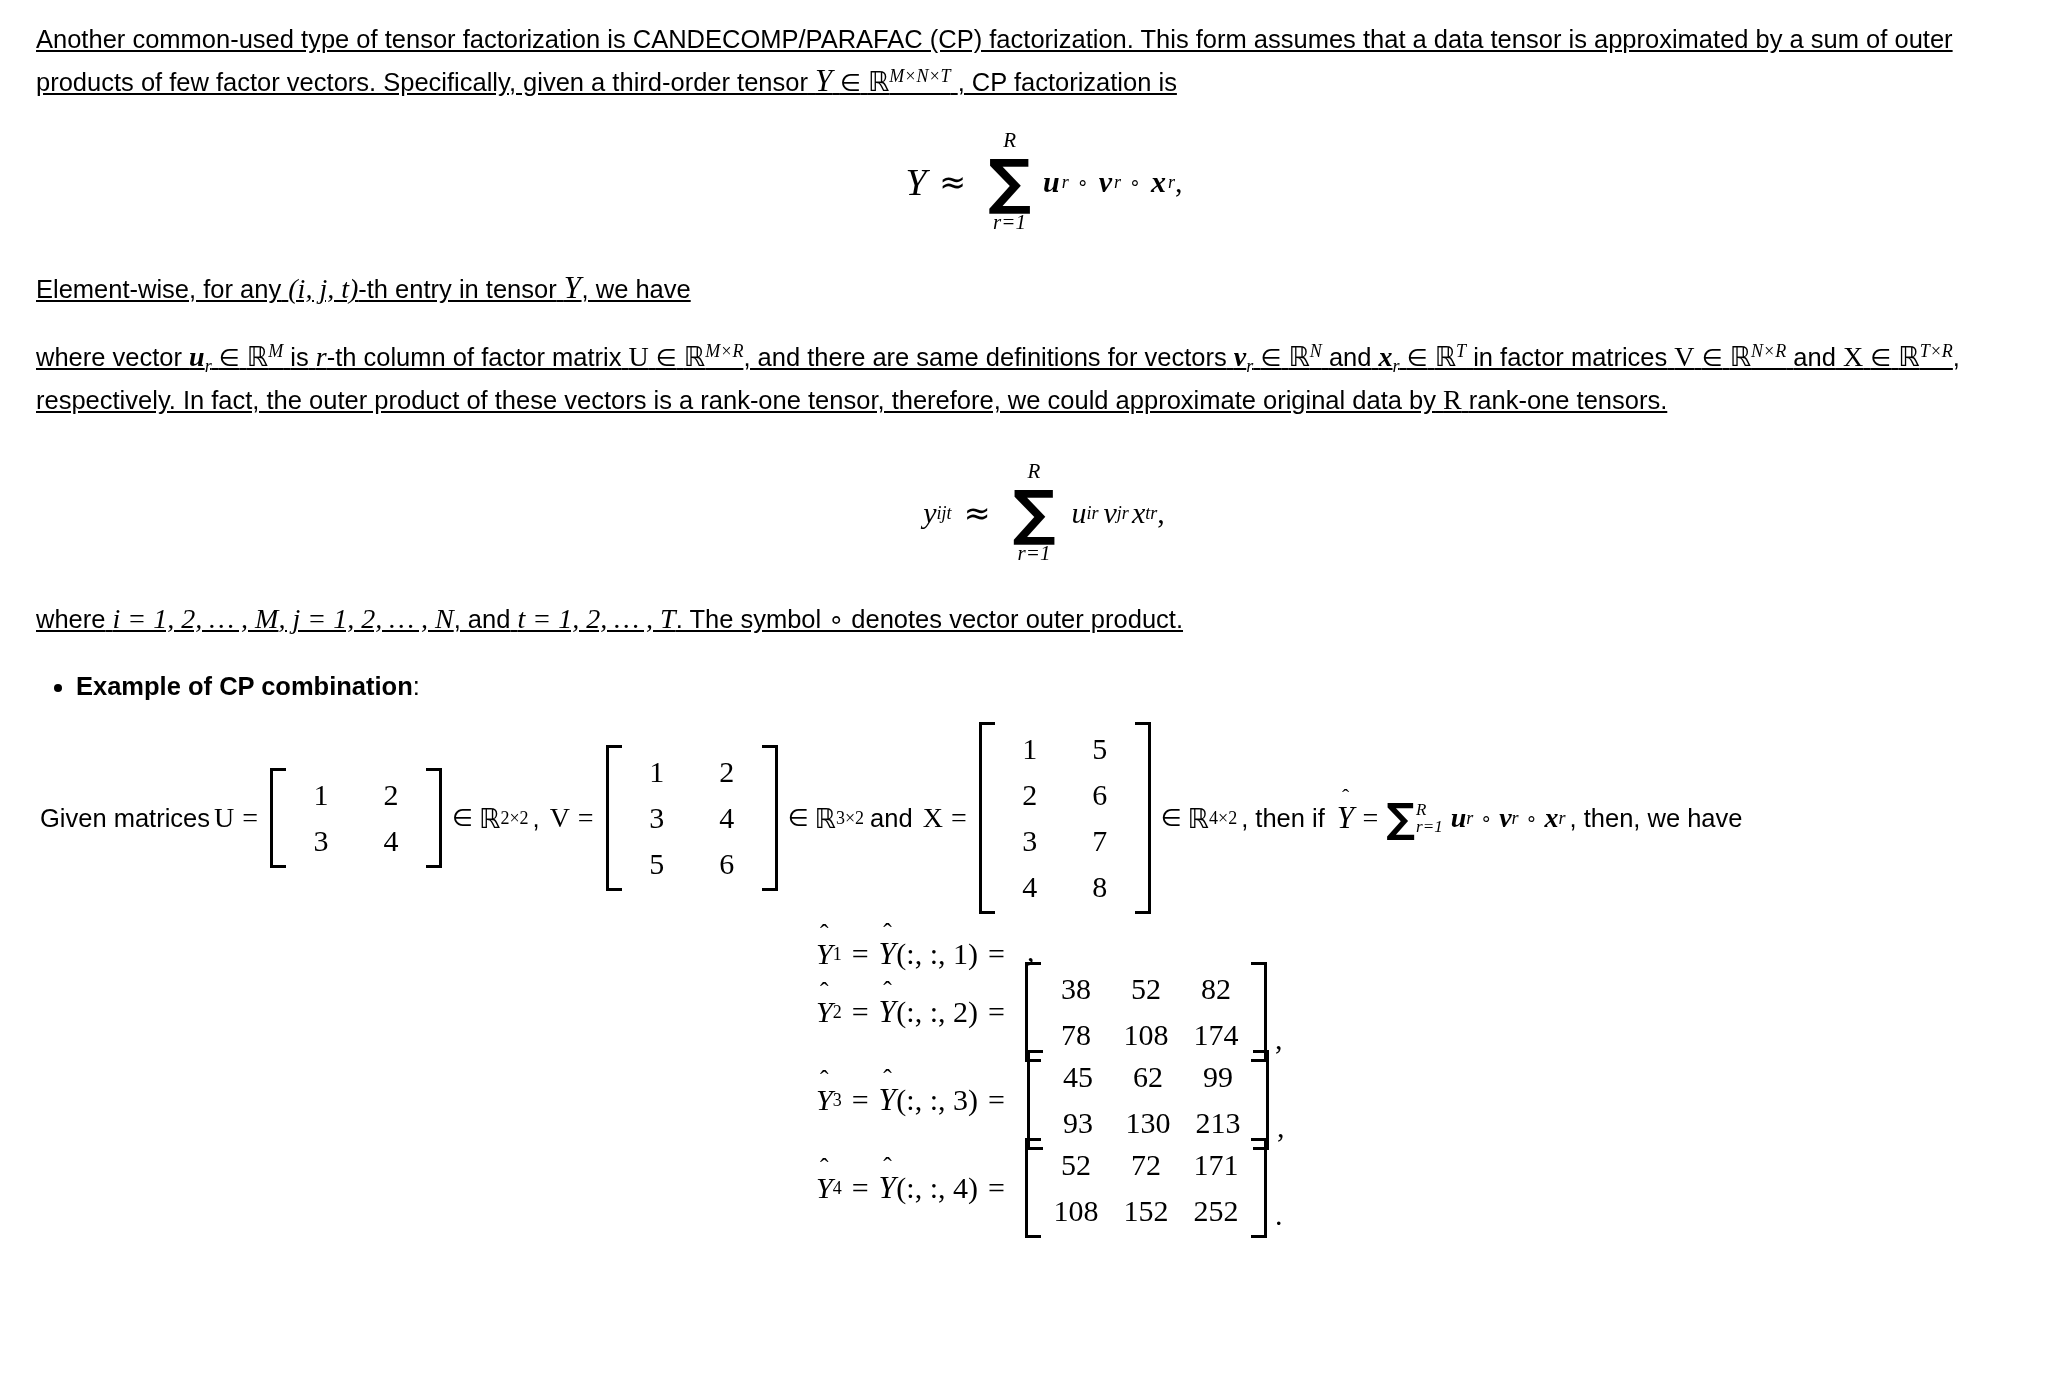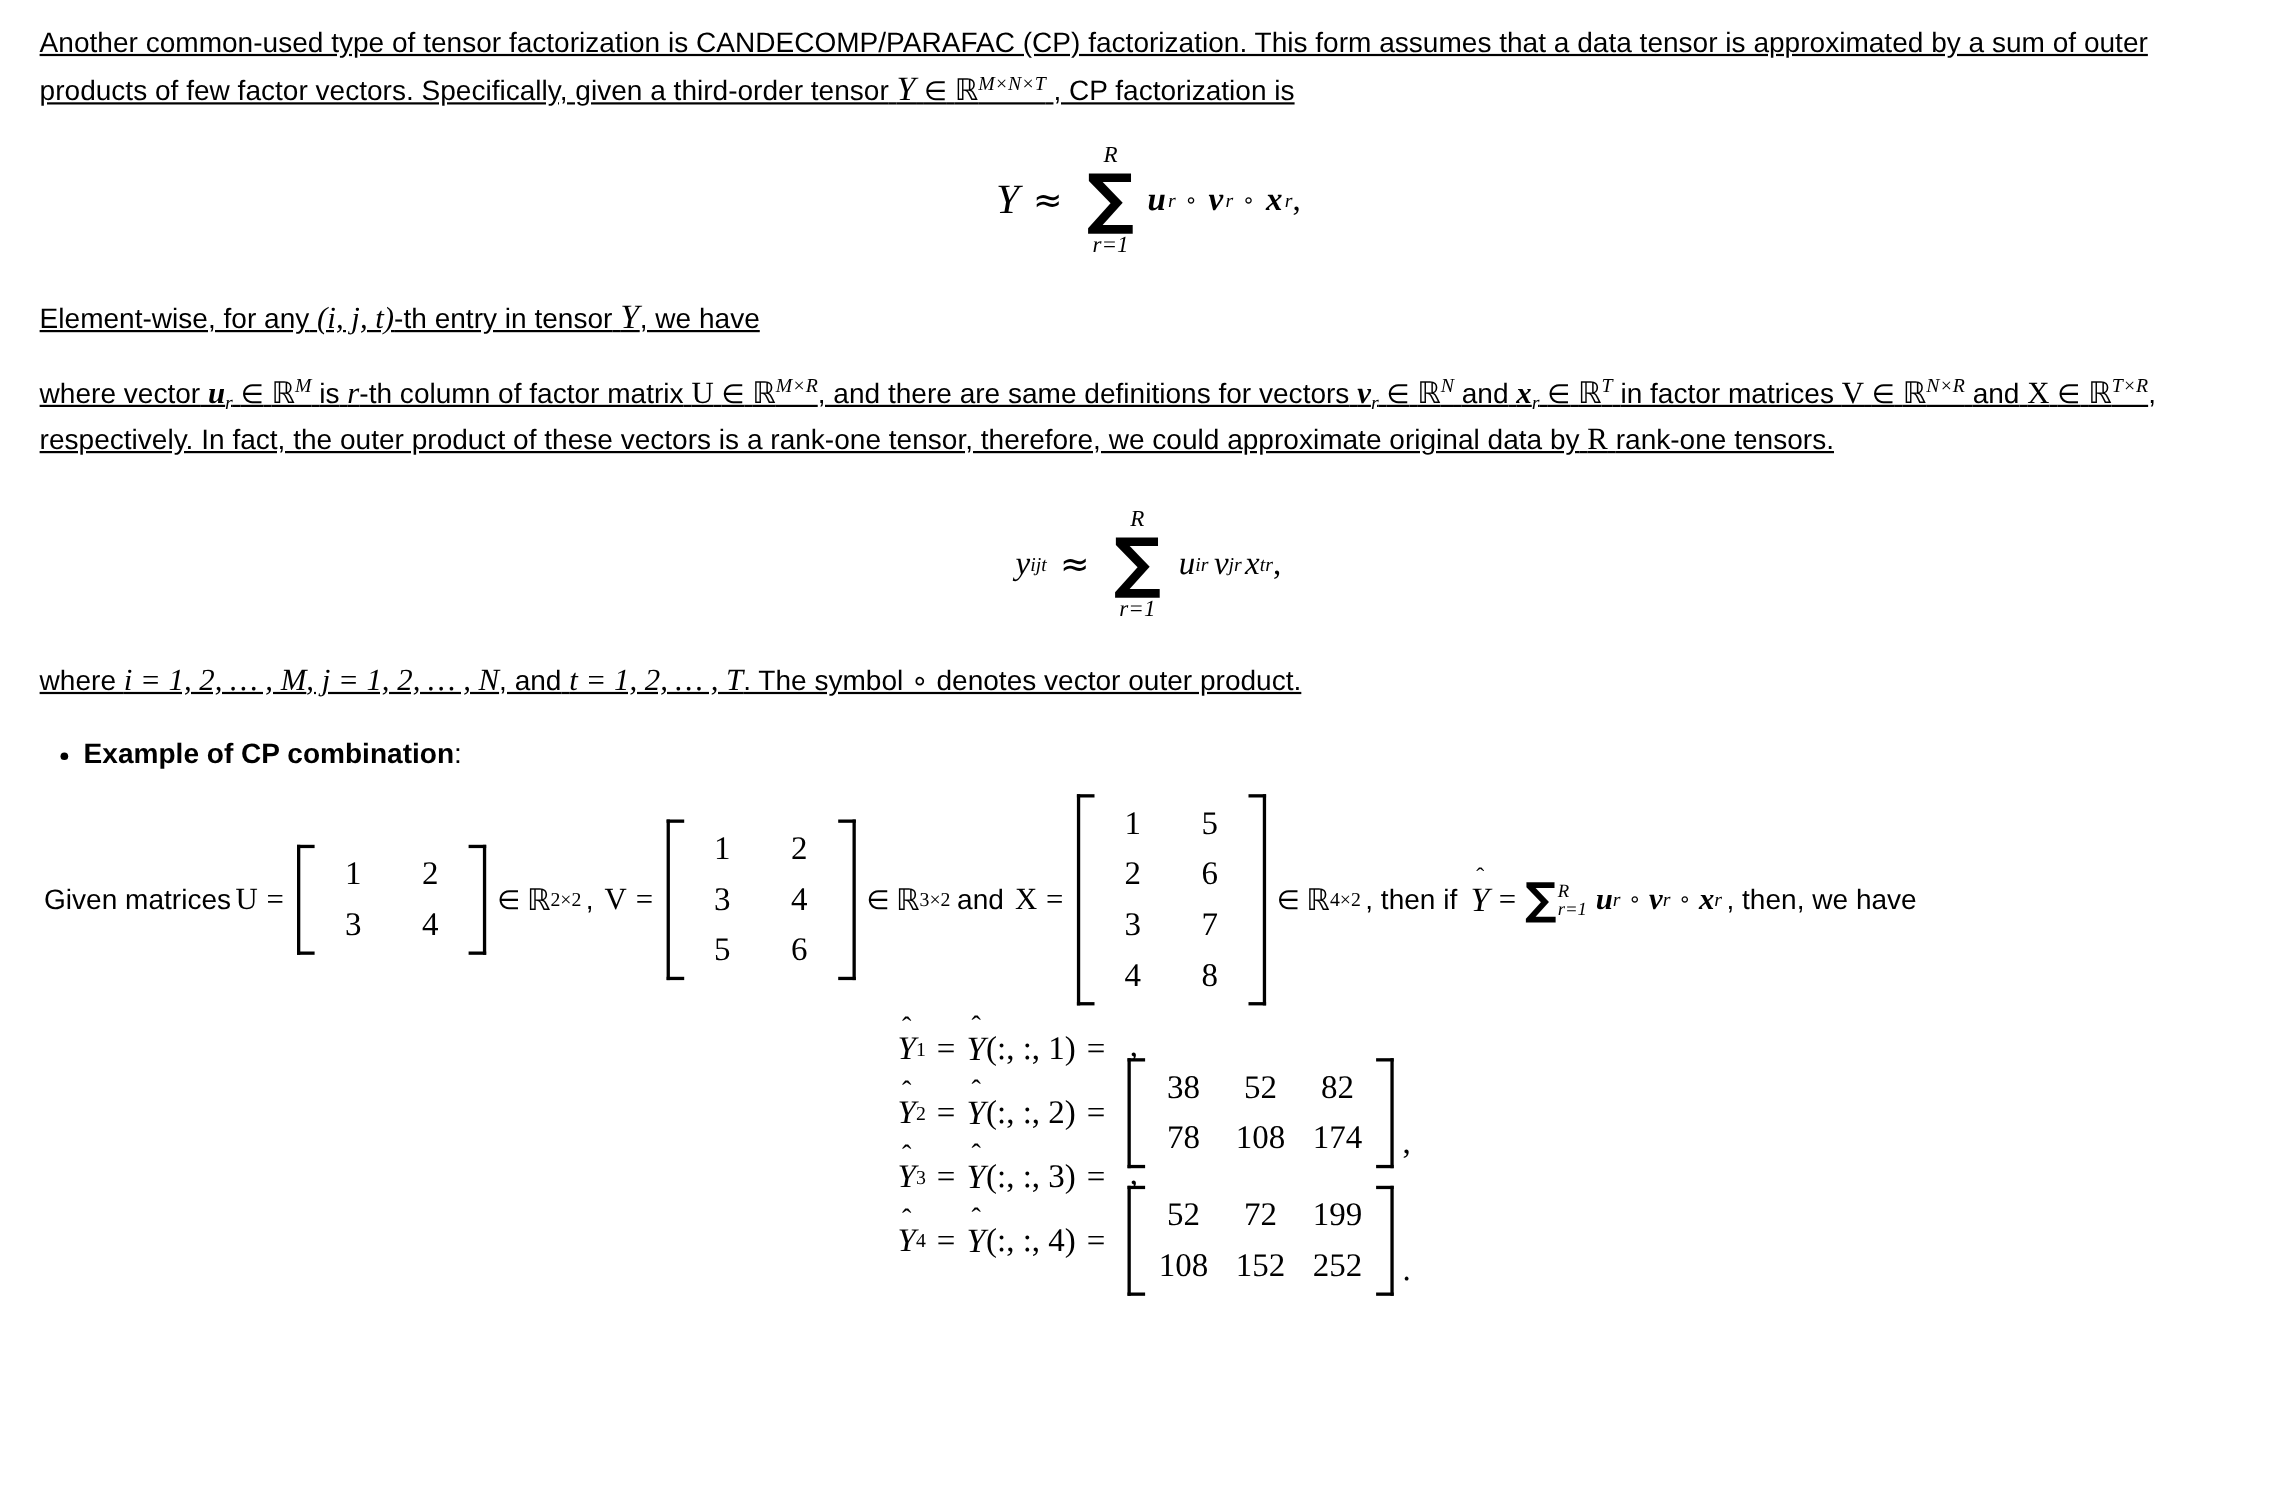--- a/index.html
+++ b/index.html
@@ -521,20 +521,36 @@
         </span>
             <sub class="sb" style="font-style:normal">3</sub>
         <span style="font-style:normal;margin:0 10px;">=</span>
         <span class="hatbox">
           <span class="hat">ˆ</span>
           <span class="cal">Y</span>
         </span>
         <span style="font-style:normal;">(:, :, 3)</span>
         <span style="font-style:normal;margin:0 10px;">=</span>
       </span>
+      <span class="matrix">
+        <span class="brk brk-l"></span>
+        <span class="mrows">
+          <span class="mrow">
+            <span class="mcell">45</span>
+            <span class="mcell">62</span>
+            <span class="mcell">99</span>
+          </span>
+          <span class="mrow">
+            <span class="mcell">93</span>
+            <span class="mcell">130</span>
+            <span class="mcell">213</span>
+          </span>
+        </span>
+        <span class="brk brk-r"></span>
+      </span>
       <span class="trail">,</span>
     </div>
 
     <div class="result-row r2">
       <span class="result-lhs">
         <span class="hatbox">
           <span class="hat">ˆ</span>
           <span class="upr" style="font-style:italic">Y</span>
         </span>
             <sub class="sb" style="font-style:normal">4</sub>
@@ -545,21 +561,21 @@
         </span>
         <span style="font-style:normal;">(:, :, 4)</span>
         <span style="font-style:normal;margin:0 10px;">=</span>
       </span>
       <span class="matrix">
         <span class="brk brk-l"></span>
         <span class="mrows">
           <span class="mrow">
             <span class="mcell">52</span>
             <span class="mcell">72</span>
-            <span class="mcell">199</span>
+            <span class="mcell">171</span>
           </span>
           <span class="mrow">
             <span class="mcell">108</span>
             <span class="mcell">152</span>
             <span class="mcell">252</span>
           </span>
         </span>
         <span class="brk brk-r"></span>
       </span>
       <span class="trail">.</span>

